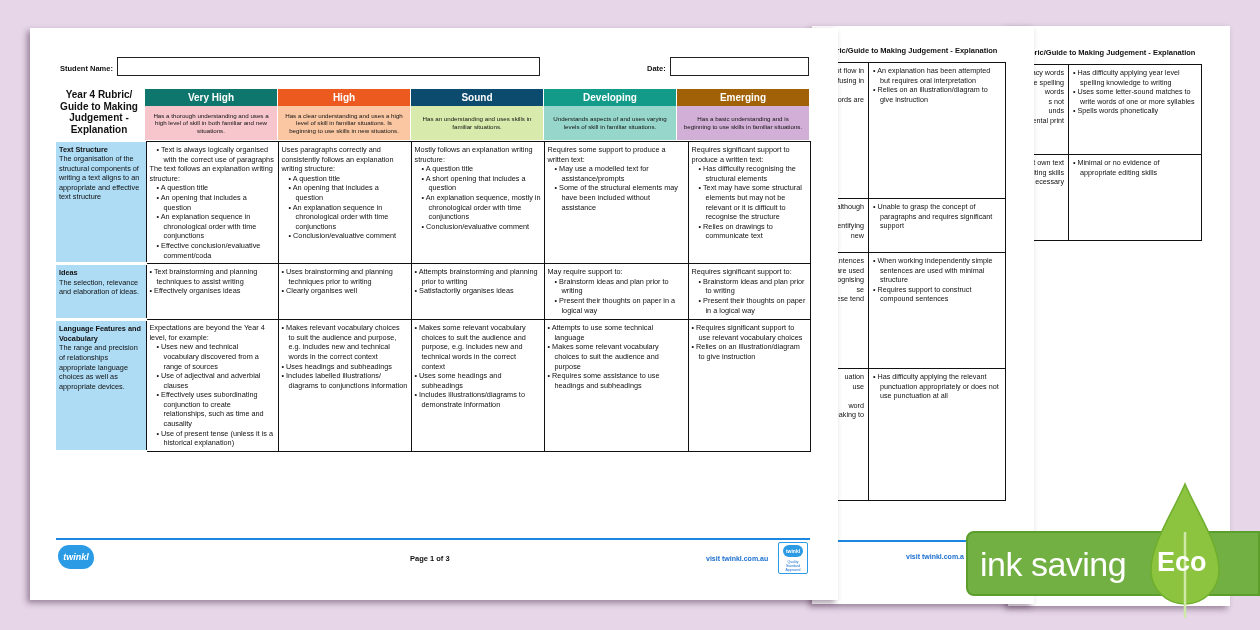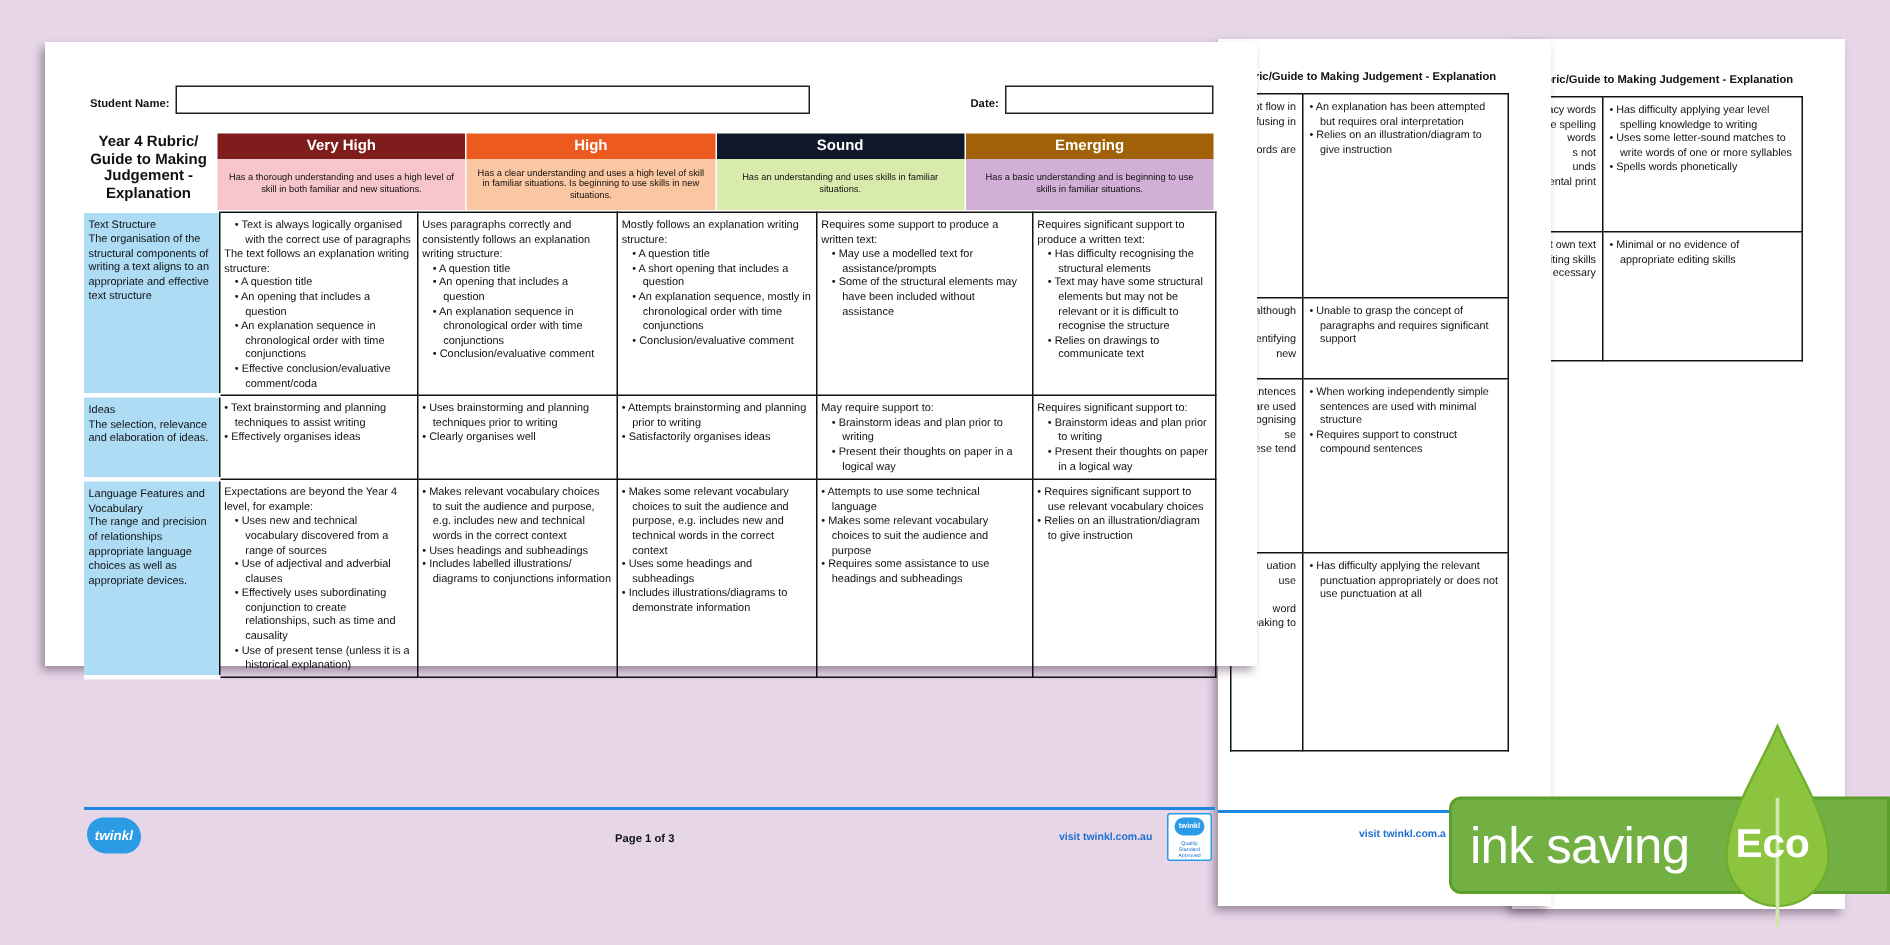--- a/index.html
+++ b/index.html
@@ -2,21 +2,21 @@
 <html><head>
 <meta charset="utf-8">
 <style>
   * { box-sizing: border-box; margin: 0; padding: 0; }
   html, body { width: 1260px; height: 630px; overflow: hidden; }
   body { background: #e6d6e8; font-family: "Liberation Sans", sans-serif; position: relative; color: #111; }
 
   .page { position: absolute; background: #fff; box-shadow: -3px 3px 6px rgba(60,30,60,0.45); }
   .page3 { left: 1008px; top: 26px; width: 222px; height: 580px; z-index: 1; }
   .page2 { left: 812px; top: 26px; width: 222px; height: 578px; z-index: 2; }
-  .page1 { left: 30px; top: 28px; width: 808px; height: 416px; z-index: 3; }
+  .page1 { left: 30px; top: 28px; width: 808px; height: 572px; z-index: 3; }
 
   .partial-title { position: absolute; font-size: 7.5px; font-weight: bold; white-space: nowrap; }
   .page2 .partial-title { left: 10px; top: 20px; }
   .page3 .partial-title { left: 12px; top: 22px; }
 
   .ptable { position: absolute; border-collapse: collapse; font-size: 7.2px; line-height: 9.5px; }
   .ptable td { border: 1.5px solid #111; vertical-align: top; padding: 3px 4px; }
   .page2 .ptable { left: 8px; top: 36px; width: 186px; }
   .page3 .ptable { left: 12px; top: 38px; width: 182px; }
   .ptable td.clip { width: 48px; overflow: hidden; white-space: nowrap; color: #111; }
@@ -39,21 +39,21 @@
   .rubric-title { position: absolute; left: 24px; top: 61px; width: 90px; text-align: center; font-weight: bold; font-size: 10px; line-height: 11.5px; }
 
   .levels { position: absolute; left: 115px; top: 61px; width: 664px; display: flex; gap: 1px; }
   .level { flex: 1; display: flex; flex-direction: column; }
   .level-name { height: 17px; color: #fff; font-weight: bold; font-size: 10px; text-align: center; line-height: 17px; }
   .level-desc { height: 34px; font-size: 6.2px; line-height: 7.6px; text-align: center; padding: 3px 6px; display: flex; align-items: center; justify-content: center; }
 
   .grid { position: absolute; left: 26px; top: 113px; width: 754px; border-collapse: collapse; font-size: 7.3px; line-height: 9.6px; table-layout: fixed; }
   .grid td { vertical-align: top; padding: 3px 3px; border: 1.5px solid #111; }
   .grid td.crit { background: #aedcf5; border: none; border-right: 1.5px solid #111; border-bottom: 3px solid #fff; padding: 3px 3px; }
-  .crit-title { font-weight: normal; }
+  .crit-title { font-weight: bold; }
   .grid ul { list-style: none; }
   .grid li { padding-left: 14px; text-indent: -7px; }
   .grid li::before { content: "• "; }
   .grid li.flat { padding-left: 7px; }
 
   .p1-footer-line { position: absolute; left: 26px; top: 510px; width: 754px; height: 2px; background: #1c87e0; }
   .twinkl-logo { position: absolute; left: 28px; top: 517px; width: 36px; height: 24px; background: #2b9be6; border-radius: 12px 14px 12px 14px; color: #fff; font-weight: bold; font-size: 9px; text-align: center; line-height: 24px; font-style: italic; }
   .page-num { position: absolute; left: 380px; top: 526px; font-size: 7.5px; font-weight: bold; }
   .visit { position: absolute; left: 676px; top: 527px; font-size: 7px; font-weight: bold; color: #1c6fd0; }
   .badge { position: absolute; left: 748px; top: 514px; width: 30px; height: 32px; border: 1.2px solid #2b9be6; border-radius: 2px; background: #fff; }
@@ -188,30 +188,34 @@
 <div class="page page1">
   <div class="lbl student-label">Student Name:</div>
   <div class="student-input"></div>
   <div class="lbl date-label">Date:</div>
   <div class="date-input"></div>
 
   <div class="rubric-title">Year 4 Rubric/ Guide to Making Judgement - Explanation</div>
 
   <div class="levels">
     <div class="level">
-      <div class="level-name" id="lvl0n" style="background: #7f1d1d;">Very High</div>
+      <div class="level-name" id="lvl0n" style="background: #0f766e;">Very High</div>
       <div class="level-desc" id="lvl0d" style="background: rgb(246, 198, 204);">Has a thorough understanding and uses a high level of skill in both familiar and new situations.</div>
     </div>
     <div class="level">
       <div class="level-name" id="lvl1n" style="background: rgb(236, 90, 32);">High</div>
       <div class="level-desc" id="lvl1d" style="background: rgb(251, 199, 163);">Has a clear understanding and uses a high level of skill in familiar situations. Is beginning to use skills in new situations.</div>
     </div>
     <div class="level">
-      <div class="level-name" id="lvl2n" style="background: #0f172a;">Sound</div>
+      <div class="level-name" id="lvl2n" style="background: #0c4a6e;">Sound</div>
       <div class="level-desc" id="lvl2d" style="background: rgb(217, 235, 172);">Has an understanding and uses skills in familiar situations.</div>
+    </div>
+    <div class="level">
+      <div class="level-name" id="lvl3n" style="background: rgb(19, 155, 138);">Developing</div>
+      <div class="level-desc" id="lvl3d" style="background: rgb(151, 214, 203);">Understands aspects of and uses varying levels of skill in familiar situations.</div>
     </div>
     <div class="level">
       <div class="level-name" id="lvl4n" style="background: #a16207;">Emerging</div>
       <div class="level-desc" id="lvl4d" style="background: rgb(209, 175, 214);">Has a basic understanding and is beginning to use skills in familiar situations.</div>
     </div>
   </div>
 
   <table class="grid">
     <colgroup>
       <col style="width:90px">

